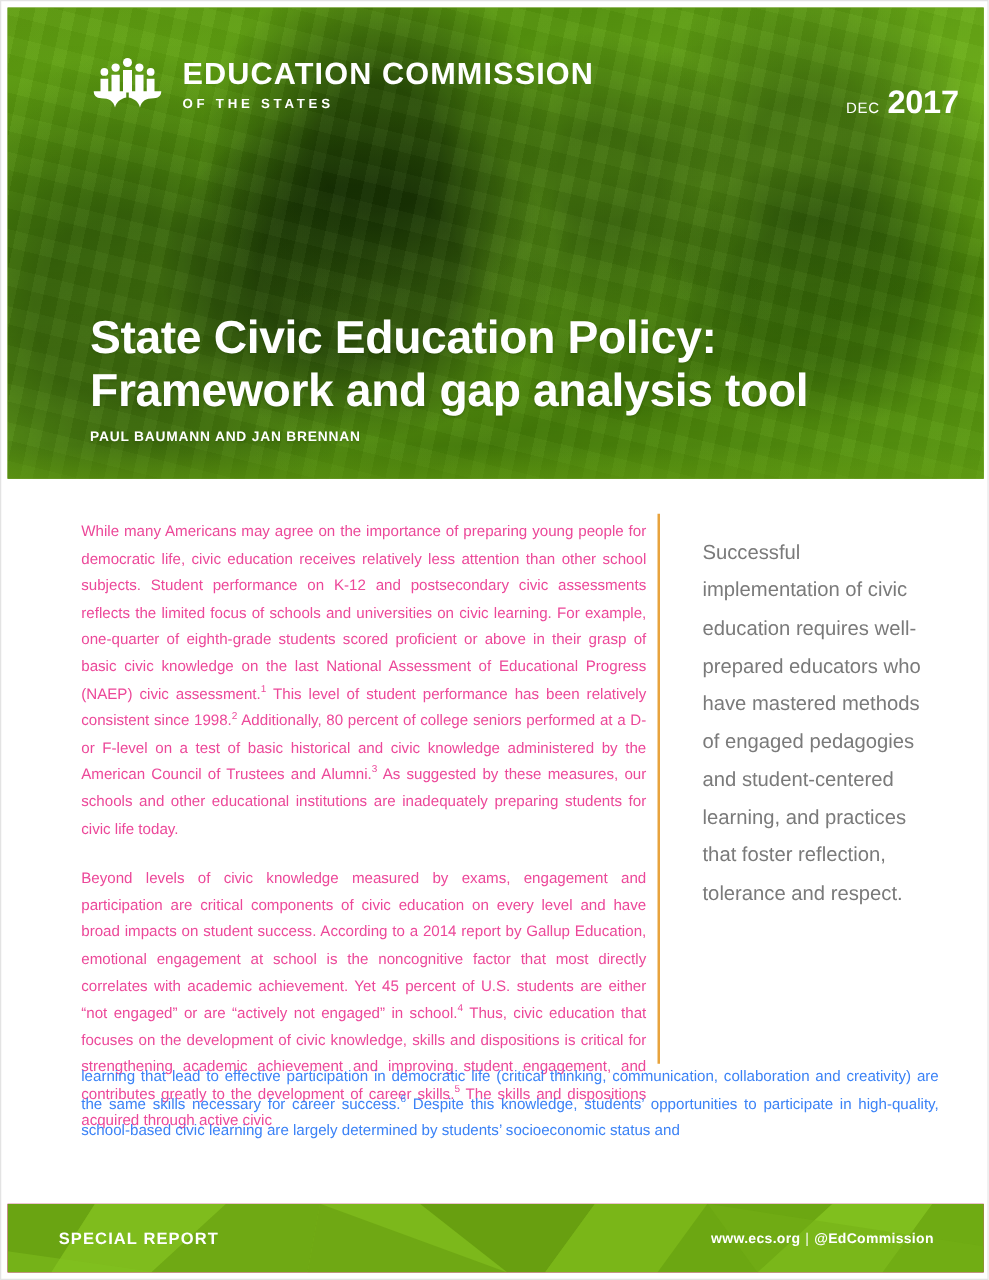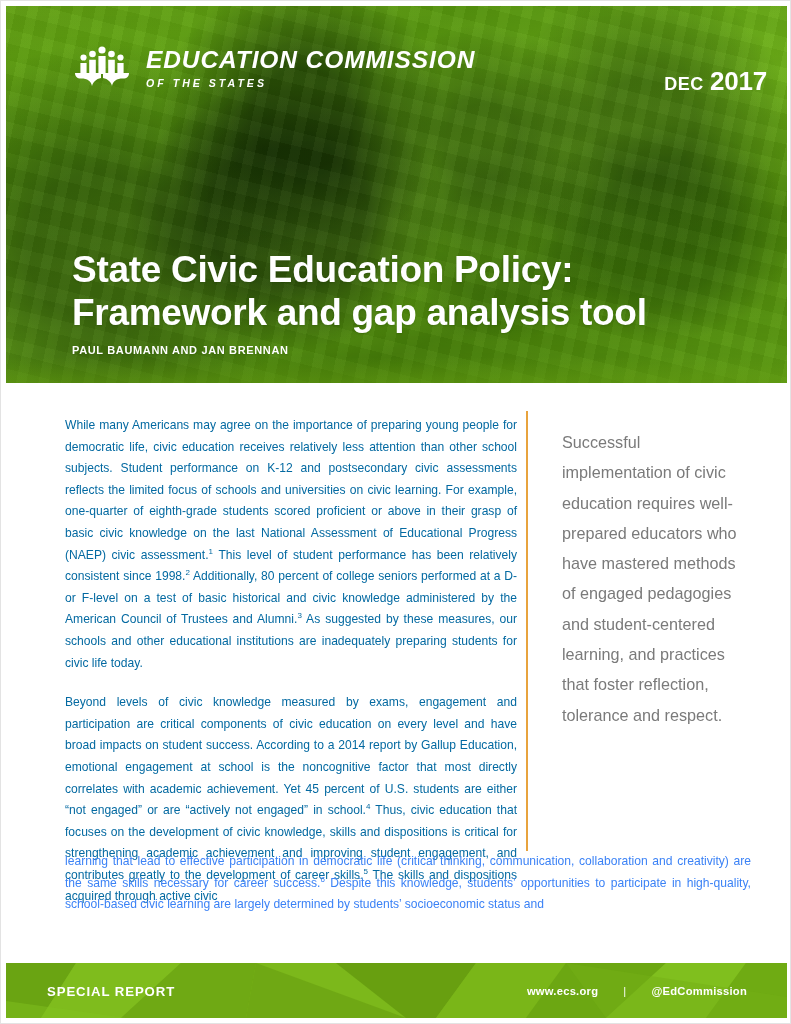--- a/index.html
+++ b/index.html
@@ -76,21 +76,21 @@
   
   .logo-lockup {
     position: absolute;
     left: 68px;
     top: 36px;
     display: flex;
     align-items: center;
     gap: 14px;
   }
   .logo-mark { width: 58px; height: 52px; display:block; }
-  .logo-words { display: flex; flex-direction: column; justify-content: flex-end; font-style: italic; }
+  .logo-words { display: flex; flex-direction: column; justify-content: flex-end; }
   .logo-line1 {
     color: #ffffff;
     font-size: 24.5px;
     font-weight: 700;
     letter-spacing: 0.9px;
     line-height: 1.03;
     white-space: nowrap;
   }
   .logo-line2 {
     color: #ffffff;
@@ -105,22 +105,22 @@
   .hero-date {
     position: absolute;
     right: 20px;
     top: 60px;
     display: flex;
     align-items: baseline;
     gap: 6px;
     color: #ffffff;
   }
   .date-month {
-    font-size: 18px;
-    font-weight: 700;
+    font-size: 12px;
+    font-weight: 400;
     letter-spacing: 0.6px;
   }
   .date-year {
     font-size: 26px;
     font-weight: 700;
     letter-spacing: -0.2px;
   }
 
   
   .hero-titleblock {
@@ -158,21 +158,21 @@
   .col-left {
     position: absolute;
     left: 64px;
     top: 16px;
     width: 452px;
   }
   .body-p {
     margin: 0 0 18px 0;
     font-size: 12.1px;
     line-height: 21.6px;
-    color: #0369a1;
+    color: #ec4899;
     text-align: justify;
     -webkit-hyphens: none;
     hyphens: none;
   }
   .body-p:last-child { margin-bottom: 0; }
   sup { font-size: 8px; vertical-align: super; line-height: 0; }
 
   .full-width-tail {
     position: absolute;
     left: 64px;
@@ -224,21 +224,21 @@
     font-weight: 700;
     letter-spacing: 0.9px;
   }
   .footer-links {
     position: absolute;
     right: 40px;
     top: 50%;
     transform: translateY(-50%);
     display: flex;
     align-items: center;
-    gap: 25px;
+    gap: 4px;
     color: #ffffff;
     font-size: 11.2px;
     font-weight: 700;
     letter-spacing: 0.25px;
   }
   .footer-sep { color: #ffffff; font-weight: 400; opacity: 0.95; }
 </style>
 </head>
 <body>
 

